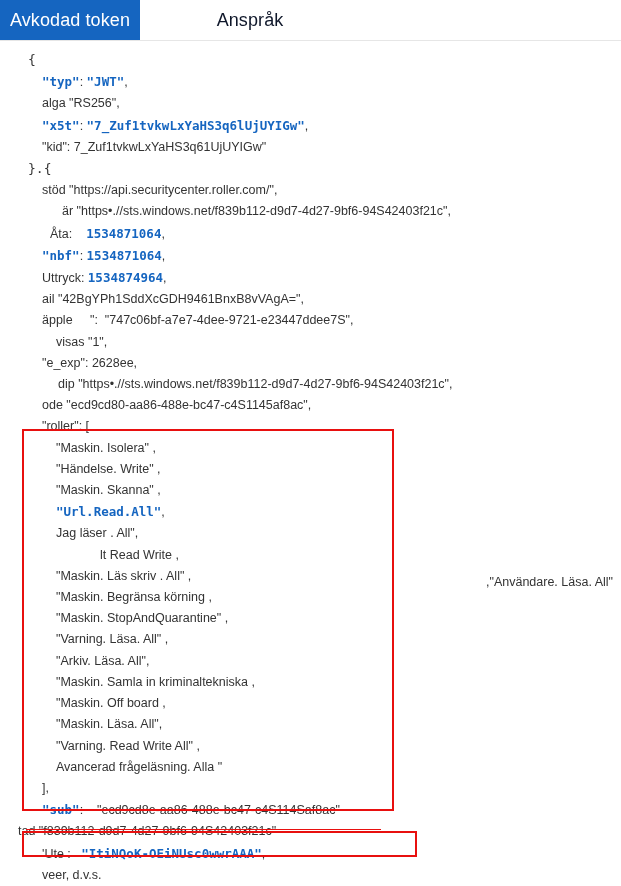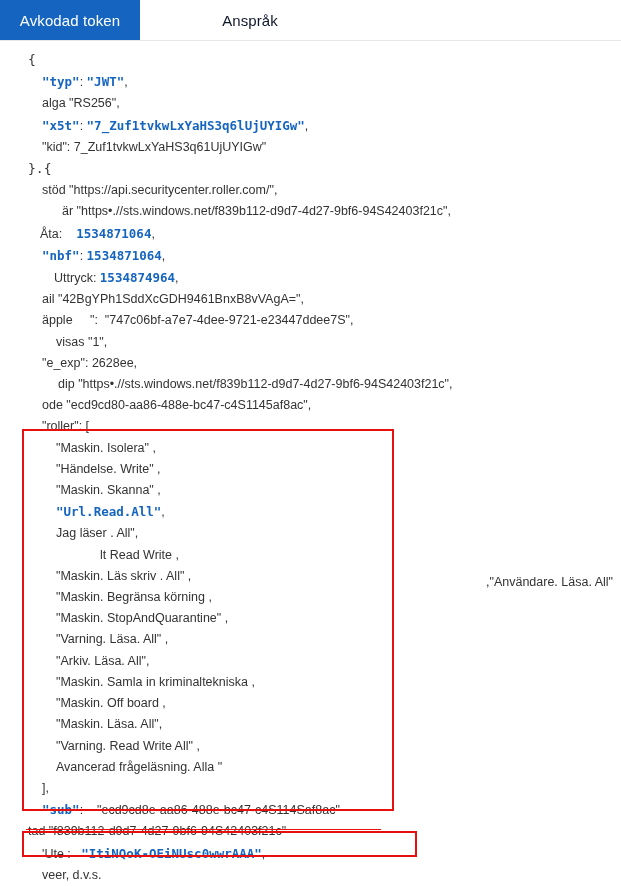--- a/index.html
+++ b/index.html
@@ -19,21 +19,21 @@
   .tabs {
     display: flex;
     align-items: stretch;
     height: 40px;
     border-bottom: 1px solid #e6e6e6;
   }
   .tab {
     display: flex;
     align-items: center;
     justify-content: center;
-    font-size: 15px;
+    font-size: 18px;
     letter-spacing: 0.1px;
   }
   .tab-active {
     background: #1565c0;
     color: #ffffff;
     width: 140px;
   }
   .tab-inactive {
     color: #0f172a;
     width: 220px;
@@ -122,23 +122,23 @@
 <div class="content">
   <div id="token-lines">
       <div class="jsonline" style="padding-left: 28px;"><span class="brace">{</span></div>
       <div class="jsonline" style="padding-left: 42px;"><span class="k-blue">"typ"</span><span class="plain">: </span><span class="v-blue">"JWT"</span><span class="plain">,</span></div>
       <div class="jsonline" style="padding-left: 42px;"><span class="plain">alga "RS256",</span></div>
       <div class="jsonline" style="padding-left: 42px;"><span class="k-blue">"x5t"</span><span class="plain">: </span><span class="v-blue">"7_Zuf1tvkwLxYaHS3q6lUjUYIGw"</span><span class="plain">,</span></div>
       <div class="jsonline" style="padding-left: 42px;"><span class="plain">"kid": 7_Zuf1tvkwLxYaHS3q61UjUYIGw"</span></div>
       <div class="jsonline" style="padding-left: 28px;"><span class="brace">}.{</span></div>
       <div class="jsonline" style="padding-left: 42px;"><span class="plain">stöd "https://api.securitycenter.roller.com/",</span></div>
       <div class="jsonline" style="padding-left: 42px; margin-left: 20px;"><span class="plain">är "https•.//sts.windows.net/f839b112-d9d7-4d27-9bf6-94S42403f21c",</span></div>
-      <div class="jsonline" style="padding-left: 40px;"><span class="plain">Åta:</span><span class="plain">    </span><span class="v-blue">1534871064</span><span class="plain">,</span></div>
+      <div class="jsonline" style="padding-left: 50px;"><span class="plain">Åta:</span><span class="plain">    </span><span class="v-blue">1534871064</span><span class="plain">,</span></div>
       <div class="jsonline" style="padding-left: 42px;"><span class="k-blue">"nbf"</span><span class="plain">: </span><span class="v-blue">1534871064</span><span class="plain">,</span></div>
-      <div class="jsonline" style="padding-left: 54px;"><span class="plain">Uttryck:</span><span class="plain"> </span><span class="v-blue">1534874964</span><span class="plain">,</span></div>
+      <div class="jsonline" style="padding-left: 42px;"><span class="plain">Uttryck:</span><span class="plain"> </span><span class="v-blue">1534874964</span><span class="plain">,</span></div>
       <div class="jsonline" style="padding-left: 42px;"><span class="plain">ail "42BgYPh1SddXcGDH9461BnxB8vVAgA=",</span></div>
       <div class="jsonline" style="padding-left: 42px;"><span class="plain">äpple     ":  "747c06bf-a7e7-4dee-9721-e23447ddee7S",</span></div>
       <div class="jsonline" style="padding-left: 56px;"><span class="plain">visas "1",</span></div>
       <div class="jsonline" style="padding-left: 42px;"><span class="plain">"e_exp": 2628ee,</span></div>
       <div class="jsonline" style="padding-left: 42px; margin-left: 16px;"><span class="plain">dip "https•.//sts.windows.net/f839b112-d9d7-4d27-9bf6-94S42403f21c",</span></div>
       <div class="jsonline" style="padding-left: 42px;"><span class="plain">ode "ecd9cd80-aa86-488e-bc47-c4S1145af8ac",</span></div>
       <div class="jsonline" style="padding-left: 42px;"><span class="plain">"roller": [</span></div>
       <div class="jsonline" style="padding-left: 56px;"><span class="plain">"Maskin. Isolera" ,</span></div>
       <div class="jsonline" style="padding-left: 56px;"><span class="plain">"Händelse. Write" ,</span></div>
       <div class="jsonline" style="padding-left: 56px;"><span class="plain">"Maskin. Skanna" ,</span></div>
@@ -151,21 +151,21 @@
       <div class="jsonline" style="padding-left: 56px;"><span class="plain">"Maskin. StopAndQuarantine" ,</span></div>
       <div class="jsonline" style="padding-left: 56px;"><span class="plain">"Varning. Läsa. All" ,</span></div>
       <div class="jsonline" style="padding-left: 56px;"><span class="plain">"Arkiv. Läsa. All",</span></div>
       <div class="jsonline" style="padding-left: 56px;"><span class="plain">"Maskin. Samla in kriminaltekniska ,</span></div>
       <div class="jsonline" style="padding-left: 56px;"><span class="plain">"Maskin. Off board ,</span></div>
       <div class="jsonline" style="padding-left: 56px;"><span class="plain">"Maskin. Läsa. All",</span></div>
       <div class="jsonline" style="padding-left: 56px;"><span class="plain">"Varning. Read Write All" ,</span></div>
       <div class="jsonline" style="padding-left: 56px;"><span class="plain">Avancerad frågeläsning. Alla "</span></div>
       <div class="jsonline" style="padding-left: 42px;"><span class="plain">],</span></div>
       <div class="jsonline" style="padding-left: 42px;"><span class="k-blue">"sub"</span><span class="plain">:    </span><span class="plain">"ecd9cd8e-aa86-488e-bc47-c4S114Saf8ac"</span></div>
-      <div class="jsonline" style="padding-left: 28px;"><span class="plain">tad "f839b112-d9d7-4d27-9bf6-94S42403f21c"</span></div>
+      <div class="jsonline" style="padding-left: 18px;"><span class="plain">tad "f839b112-d9d7-4d27-9bf6-94S42403f21c"</span></div>
       <div class="jsonline" style="padding-left: 42px;"><span class="plain">'Ute :</span><span class="plain">   </span><span class="v-blue">"ItiNQoK-OEiNUsc0wwrAAA"</span><span class="plain">,</span></div>
       <div class="jsonline" style="padding-left: 42px;"><span class="plain">veer, d.v.s.</span></div>
       <div class="jsonline" style="padding-left: 28px;"></div>
     </div>
 
   <div class="redbox" id="box-roles"></div>
   <div class="strike-line"></div>
   <div class="redbox" id="box-tid"></div>
 
   <div class="side-note">,"Användare. Läsa. All"</div>

